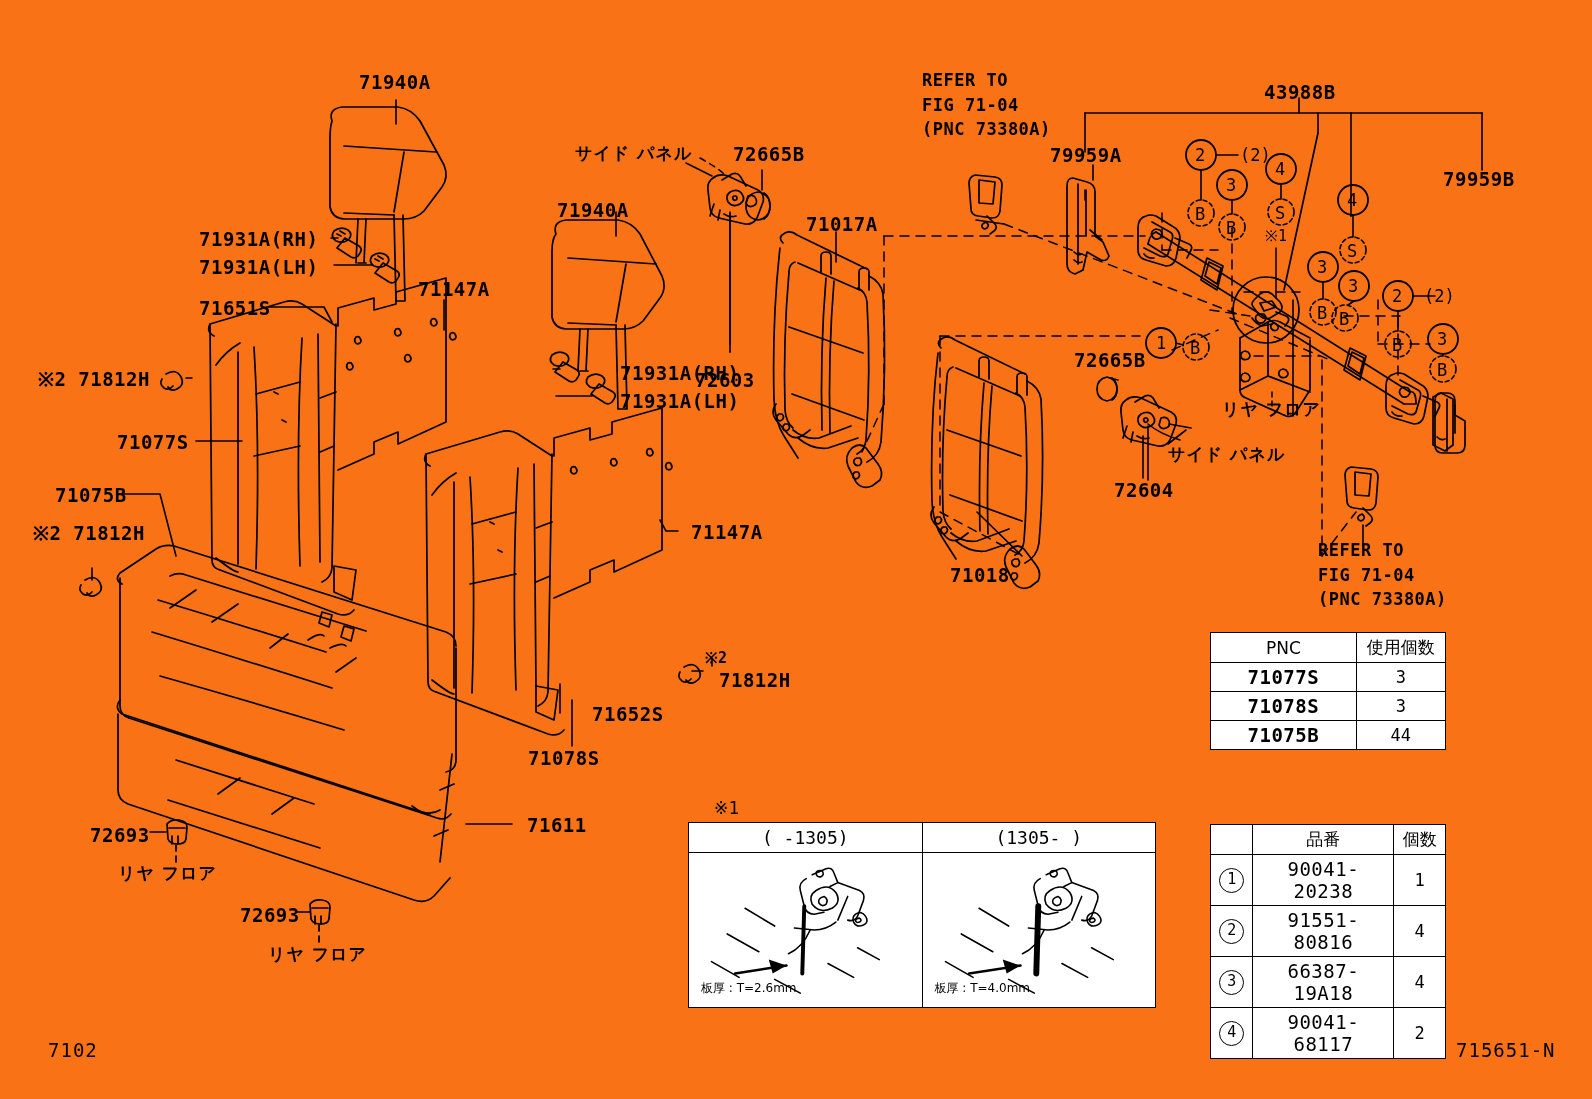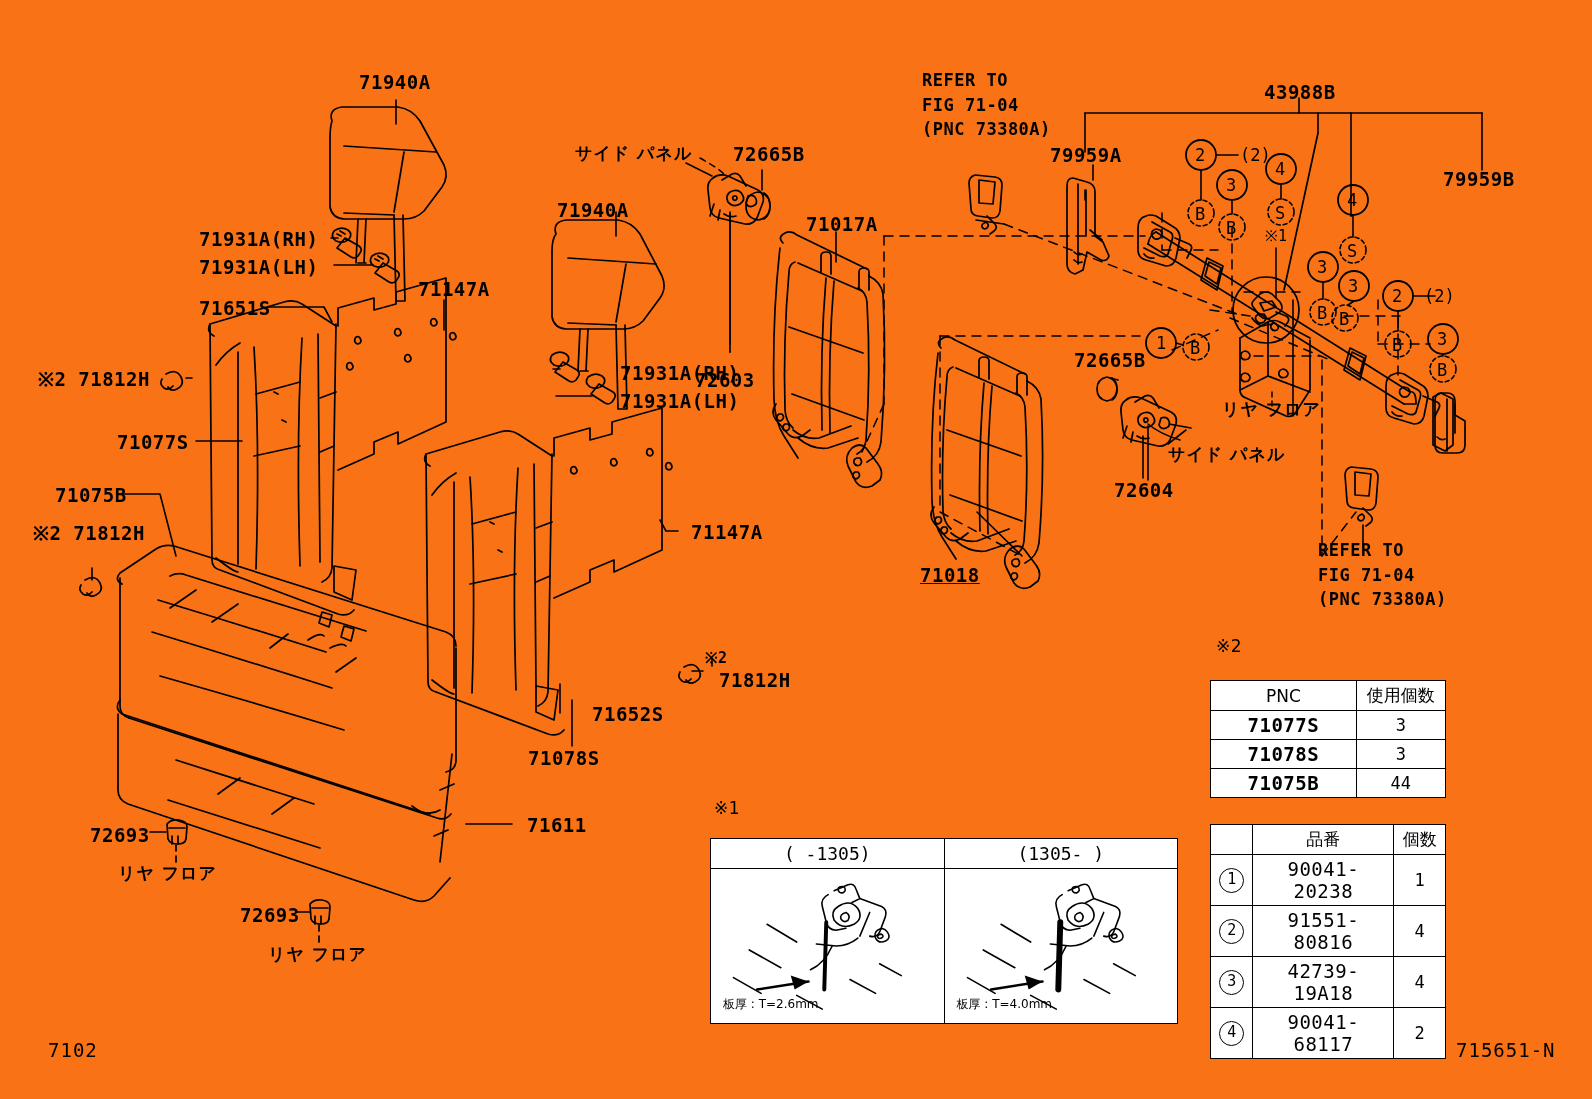--- a/index.html
+++ b/index.html
@@ -595,21 +595,21 @@
   <div class="lbl" style="left:527px; top:813px;">71611</div>
   <div class="lbl" style="left:90px; top:823px;">72693</div>
   <div class="lbl jp" style="left:118px; top:862px;">リヤ フロア</div>
   <div class="lbl" style="left:240px; top:903px;">72693</div>
   <div class="lbl jp" style="left:268px; top:943px;">リヤ フロア</div>
 
   <div class="lbl jp" style="left:575px; top:142px;">サイド パネル</div>
   <div class="lbl" style="left:733px; top:142px;">72665B</div>
   <div class="lbl" style="left:695px; top:368px;">72603</div>
   <div class="lbl" style="left:806px; top:212px;">71017A</div>
-  <div class="lbl" style="left:920px; top:563px;text-decoration:underline;">71018</div>
+  <div class="lbl" style="left:950px; top:563px;">71018</div>
 
   <div class="lbl" style="left:1074px; top:348px;">72665B</div>
   <div class="lbl" style="left:1114px; top:478px;">72604</div>
   <div class="lbl jp" style="left:1168px; top:443px;">サイド パネル</div>
   <div class="lbl jp" style="left:1222px; top:398px;">リヤ フロア</div>
 
   <div class="lbl refer" style="left:922px; top:68px;"><span id="refer-top-text">REFER TO<br>FIG 71-04<br>(PNC 73380A)</span></div>
   <div class="lbl refer" style="left:1318px; top:538px;"><span id="refer-bottom-text">REFER TO<br>FIG 71-04<br>(PNC 73380A)</span></div>
 
   <div class="lbl" style="left:1050px; top:143px;">79959A</div>
@@ -633,21 +633,21 @@
   <div class="lbl small" style="left:1226px; top:217px; font-weight:normal;">B</div>
   <div class="lbl small" style="left:1275px; top:202px; font-weight:normal;">S</div>
   <div class="lbl small" style="left:1347px; top:240px; font-weight:normal;">S</div>
   <div class="lbl small" style="left:1317px; top:302px; font-weight:normal;">B</div>
   <div class="lbl small" style="left:1339px; top:308px; font-weight:normal;">B</div>
   <div class="lbl small" style="left:1392px; top:334px; font-weight:normal;">B</div>
   <div class="lbl small" style="left:1437px; top:359px; font-weight:normal;">B</div>
   <div class="lbl small" style="left:1190px; top:337px; font-weight:normal;">B</div>
 
   <div class="marktitle" style="left:1216px; top:636px;">※2</div>
-  <table class="tbl" style="left:1210px; top:680px; width:236px;padding-left:18px;">
+  <table class="tbl" style="left:1210px; top:632px; width:236px;padding-left:18px;">
     <thead>
       <tr>
         <th style="width:62%;">PNC</th>
         <th style="width:38%;">使用個数</th>
       </tr>
     </thead>
     <tbody>
       <tr>
         <td class="pnc">71077S</td>
         <td>3</td>
@@ -677,33 +677,33 @@
         <td class="pn">90041-20238</td>
         <td>1</td>
       </tr>
       <tr>
         <td class="idx"><span class="circnum">2</span></td>
         <td class="pn">91551-80816</td>
         <td>4</td>
       </tr>
       <tr>
         <td class="idx"><span class="circnum">3</span></td>
-        <td class="pn">42739-19A18</td>
+        <td class="pn">66387-19A18</td>
         <td>4</td>
       </tr>
       <tr>
         <td class="idx"><span class="circnum">4</span></td>
         <td class="pn">90041-68117</td>
         <td>2</td>
       </tr>
     </tbody>
   </table>
 
   <div class="marktitle" style="left:714px; top:798px;">※1</div>
-  <div class="detailbox" style="left:710px; top:822px; width:468px; height:186px;margin-top:16px;">
+  <div class="detailbox" style="left:688px; top:822px; width:468px; height:186px;">
     <div class="detailhdr">
       <div>(    -1305)</div>
       <div>(1305-    )</div>
     </div>
     <div class="detailbody">
       <div>
         <svg viewBox="0 0 234 156" style="position:absolute;left:0;top:0;width:100%;height:100%;">
           <g fill="none" stroke="#000" stroke-width="1.6" stroke-linejoin="round" stroke-linecap="round">
             <path d="M118 26 q-8 4 -6 12 l4 16 q2 8 10 8 l10 -2"></path>
             <path d="M124 22 l14 -6 q6 -2 8 4 l4 10 l-8 4"></path>

